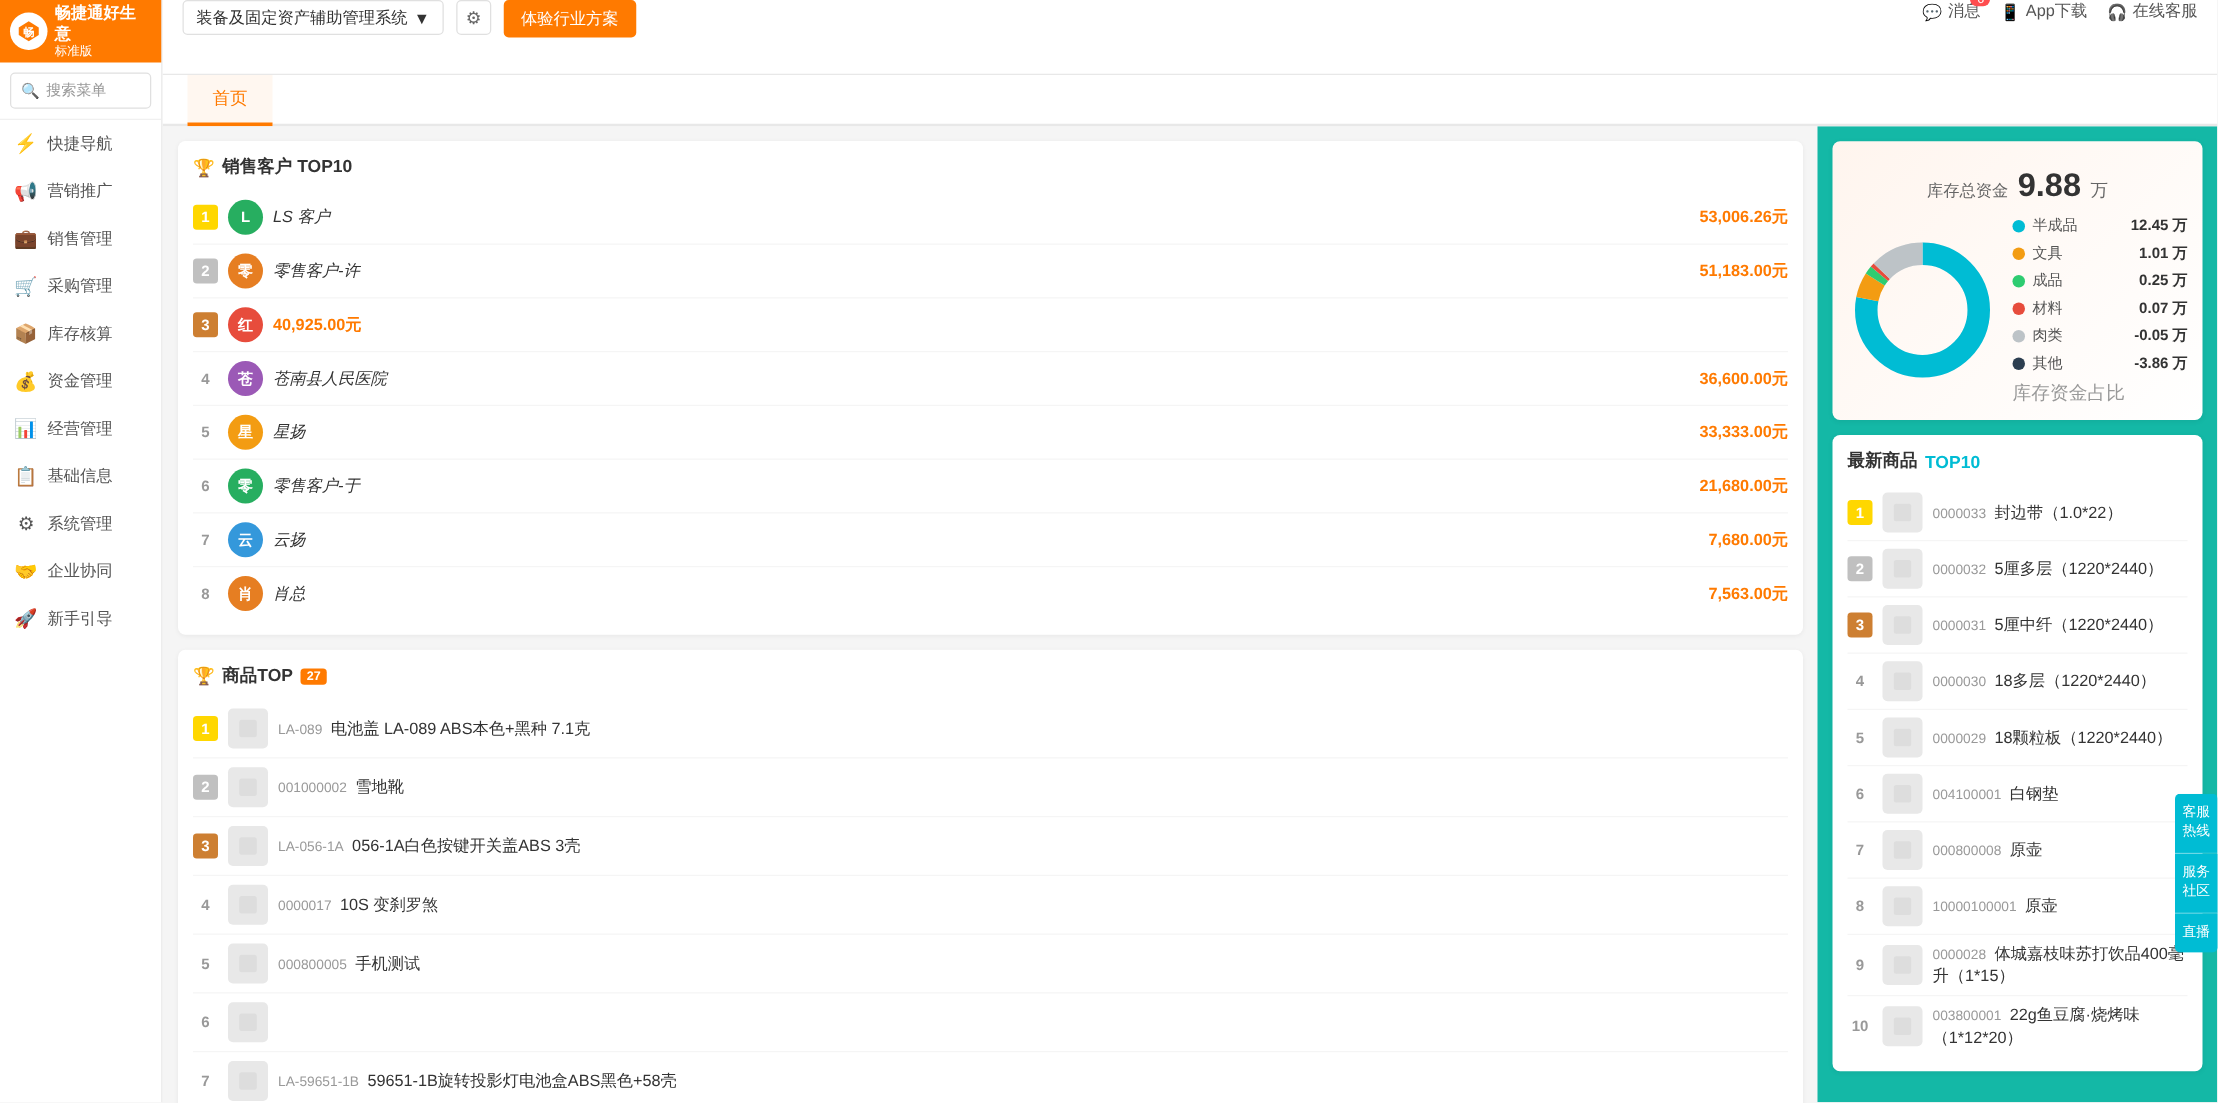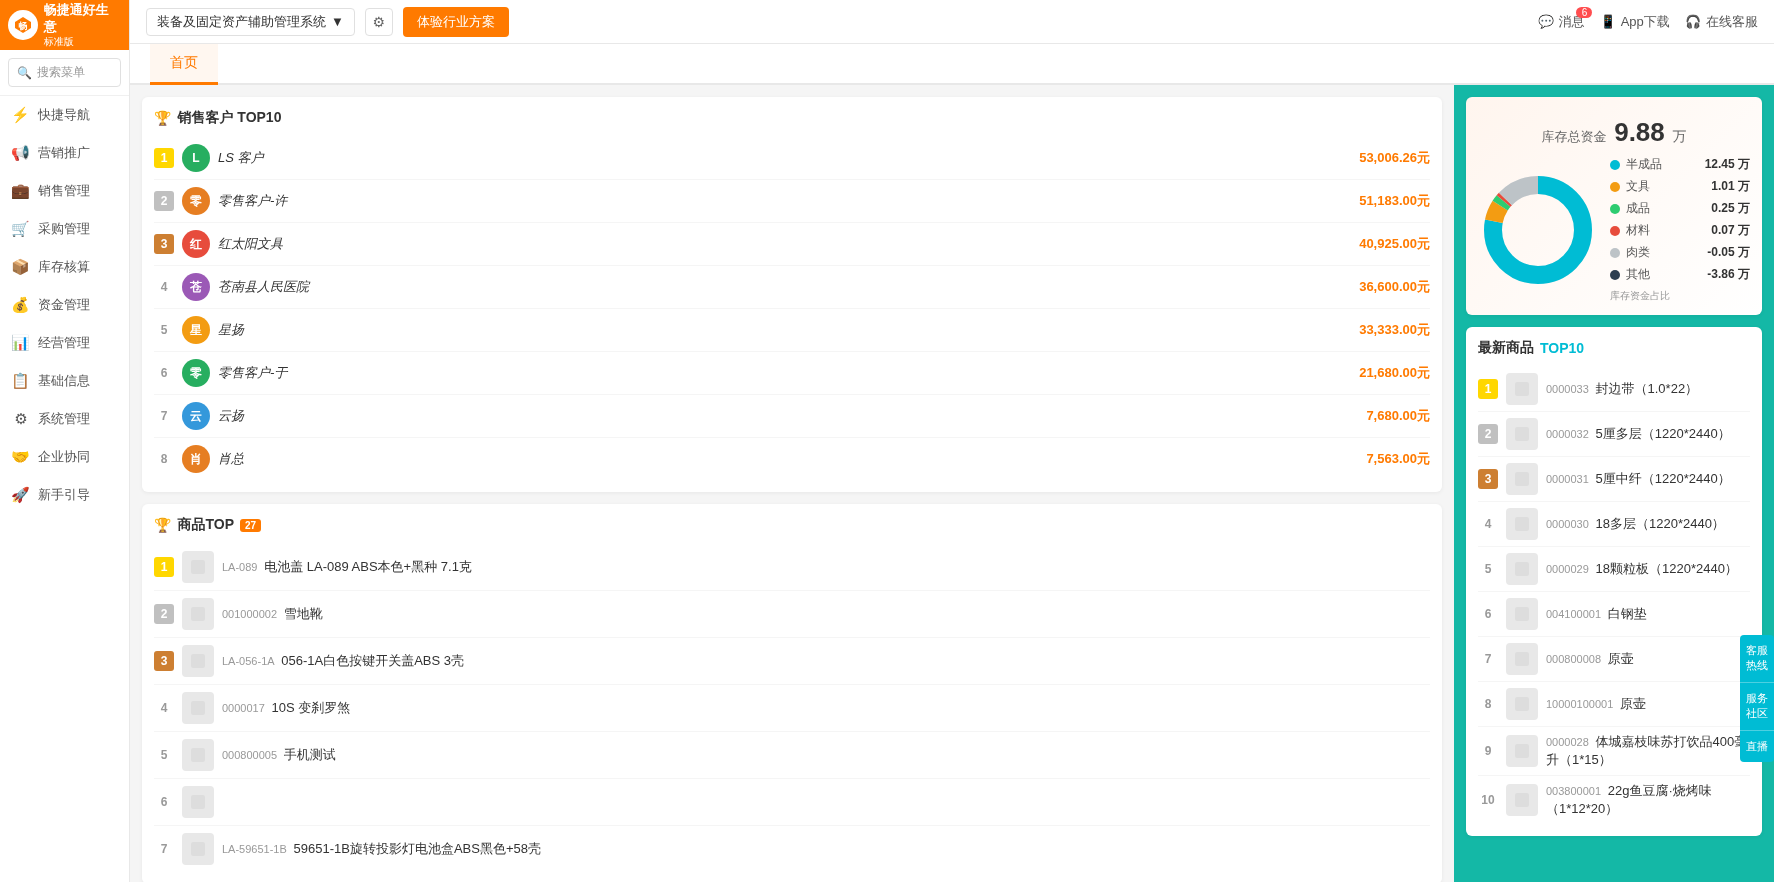--- a/index.html
+++ b/index.html
@@ -69,23 +69,23 @@
     .main-content {
       flex: 1;
       display: flex;
       flex-direction: column;
       overflow: hidden;
     }
 
     
     .topbar {
       background: #fff;
-      height: 44px;
-      display: flex;
-      align-items: center;
+      height: 60px;
+      display: flex;
+      align-items: flex-start;
       padding: 0 16px;
       border-bottom: 1px solid #e8e8e8;
       gap: 10px;
     }
     .system-selector {
       display: flex;
       align-items: center;
       gap: 5px;
       border: 1px solid #e0e0e0;
       border-radius: 4px;
@@ -462,21 +462,20 @@
   </div>
             <div class="rank-item">
     <div class="rank-num silver">2</div>
     <div class="rank-avatar" style="background:#e67e22">零</div>
     <div class="rank-name">零售客户-许</div>
     <div class="rank-value">51,183.00元</div>
   </div>
             <div class="rank-item">
     <div class="rank-num bronze">3</div>
     <div class="rank-avatar" style="background:#e74c3c">红</div>
-    <div class="rank-name">红太阳文具</div>
     <div class="rank-value">40,925.00元</div>
   </div>
             <div class="rank-item">
     <div class="rank-num ">4</div>
     <div class="rank-avatar" style="background:#9b59b6">苍</div>
     <div class="rank-name">苍南县人民医院</div>
     <div class="rank-value">36,600.00元</div>
   </div>
             <div class="rank-item">
     <div class="rank-num ">5</div>
@@ -649,21 +648,21 @@
     <div class="legend-dot" style="background:#bdc3c7"></div>
     <div class="legend-label">肉类</div>
     <div class="legend-value">-0.05 万</div>
   </div>
                 <div class="legend-item">
     <div class="legend-dot" style="background:#2c3e50"></div>
     <div class="legend-label">其他</div>
     <div class="legend-value">-3.86 万</div>
   </div>
               </div>
-            <div style="font-size:10px; color:#999; margin-top:6px;">库存资金占比</div>
+            <div style="font-size:15px; color:#999; margin-top:6px;">库存资金占比</div>
           </div>
         </div>
       </div>
 
       <div class="card">
         <div class="card-title">
           最新商品 <span class="teal">TOP10</span>
         </div>
         <div id="newest-products-list">
             <div class="newest-item">

